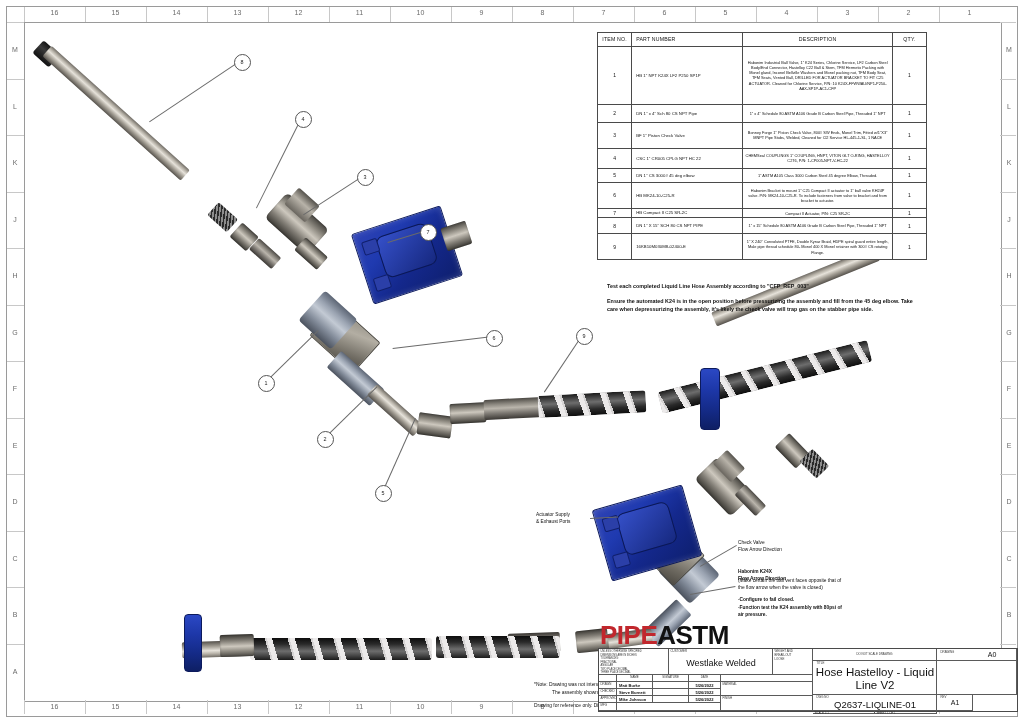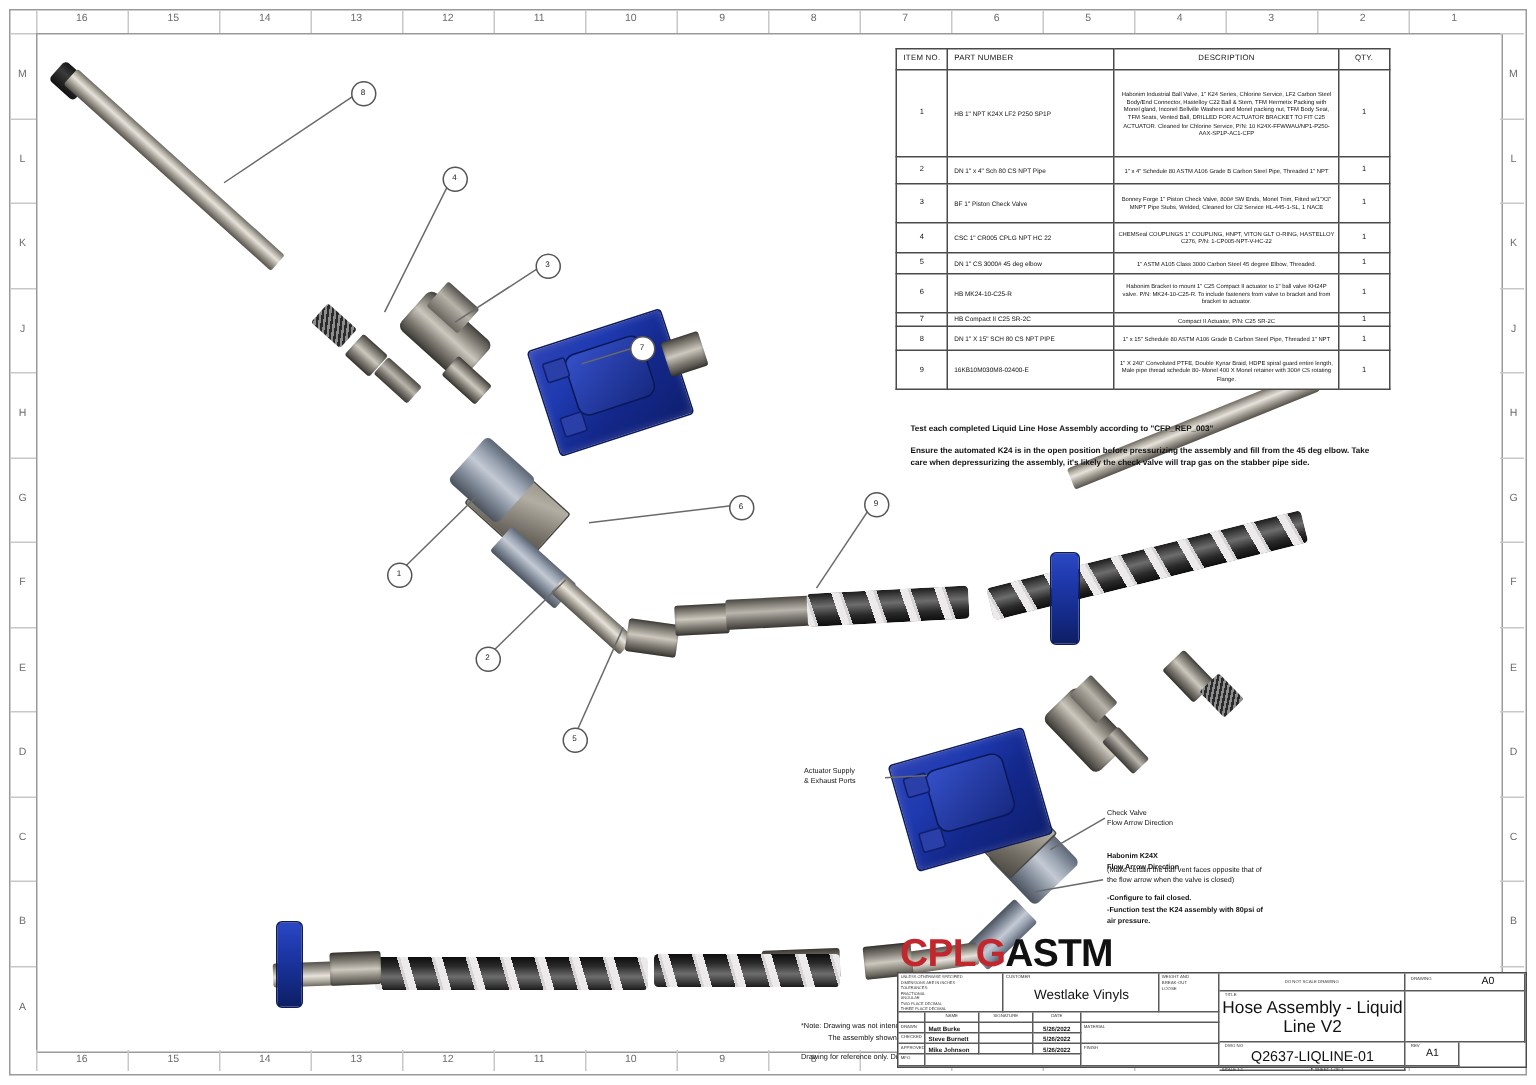--- a/index.html
+++ b/index.html
@@ -377,38 +377,38 @@
       <div class="balloon" style="left: 257.5px; top: 374.5px;">1</div>
       <div class="leader" style="left: 324px; top: 438px; width: 74.2496px; transform: rotate(-44.4543deg);"></div>
       <div class="balloon" style="left: 316.5px; top: 430.5px;">2</div>
       <div class="leader" style="left: 382px; top: 492px; width: 81.0247px; transform: rotate(-65.9657deg);"></div>
       <div class="balloon" style="left: 374.5px; top: 484.5px;">5</div>
       <div class="leader" style="left: 583px; top: 335px; width: 68.5055px; transform: rotate(123.69deg);"></div>
       <div class="balloon" style="left: 575.5px; top: 327.5px;">9</div>
     </div>
 
   <div class="logo">
-    <div class="l1"><span class="cf-red">CPLG</span><span class="cf-blk">ASTM</span></div>
+    <div class="l1"><span class="cf-red">PIPE</span><span class="cf-blk">ASTM</span></div>
     <div class="bar"></div>
     <div class="l2">PRODUCTS.</div>
     <div class="l3">Phone: 281.354.0594   Email: Sales@ChemFlowProducts.com</div>
   </div>
 
   <div class="tb">
     <div class="cell lbl" style="left:0;top:0;width:70px;height:26px;white-space:pre-line;font-size:2.6px;">UNLESS OTHERWISE SPECIFIED
 DIMENSIONS ARE IN INCHES
 TOLERANCES:
 FRACTIONAL
 ANGULAR
 TWO PLACE DECIMAL
 THREE PLACE DECIMAL</div>
 
     <div class="cell" style="left:70px;top:0;width:104px;height:26px;">
       <div class="lbl" style="position:absolute;left:0;top:0;">CUSTOMER</div>
-      <div class="cust" style="position:absolute;left:0;top:9px;width:104px;">Westlake Vinyls</div>
+      <div class="cust" style="position:absolute;left:0;top:9px;width:104px;">Westlake Welded</div>
     </div>
 
     <div class="cell lbl" style="left:174px;top:0;width:40px;height:26px;white-space:pre-line;">WEIGHT AND
 BREAK-OUT
 LOOSE</div>
 
     <div class="cell lbl" style="left:214px;top:0;width:124px;height:12px;text-align:center;padding-top:4px;">DO NOT SCALE DRAWING</div>
     <div class="cell" style="left:338px;top:0;width:80px;height:12px;">
       <div class="lbl" style="position:absolute;left:2px;top:1px;">DRAWING</div>
       <div class="size" style="position:absolute;left:40px;top:2px;width:30px;">A0</div>
@@ -436,21 +436,21 @@
     <div class="cell valb" style="left:90px;top:47px;width:32px;height:7px;text-align:center;">5/26/2022</div>
 
     <div class="cell lbl" style="left:0;top:54px;width:18px;height:8px;">MFG</div>
     <div class="cell" style="left:18px;top:54px;width:104px;height:8px;"></div>
 
     <div class="cell lbl" style="left:122px;top:33px;width:92px;height:14px;">MATERIAL</div>
     <div class="cell lbl" style="left:122px;top:47px;width:92px;height:15px;">FINISH</div>
 
     <div class="cell" style="left:214px;top:12px;width:124px;height:34px;">
       <div class="lbl" style="position:absolute;left:2px;top:0;">TITLE</div>
-      <div class="title" style="position:absolute;left:0;top:5px;width:124px;">Hose Assembly - Liquid Line V2</div>
+      <div class="title" style="position:absolute;left:0;top:5px;width:124px;">Hose Hastelloy - Liquid Line V2</div>
     </div>
     <div class="cell" style="left:214px;top:46px;width:124px;height:16px;">
       <div class="lbl" style="position:absolute;left:2px;top:0;">DWG NO</div>
       <div class="dwgno" style="position:absolute;left:0;top:4px;width:124px;">Q2637-LIQLINE-01</div>
     </div>
     <div class="cell" style="left:338px;top:46px;width:36px;height:16px;">
       <div class="lbl" style="position:absolute;left:2px;top:0;">REV</div>
       <div class="rev" style="position:absolute;left:0;top:4px;width:36px;">A1</div>
     </div>
     <div class="cell" style="left:338px;top:12px;width:80px;height:34px;"></div>

